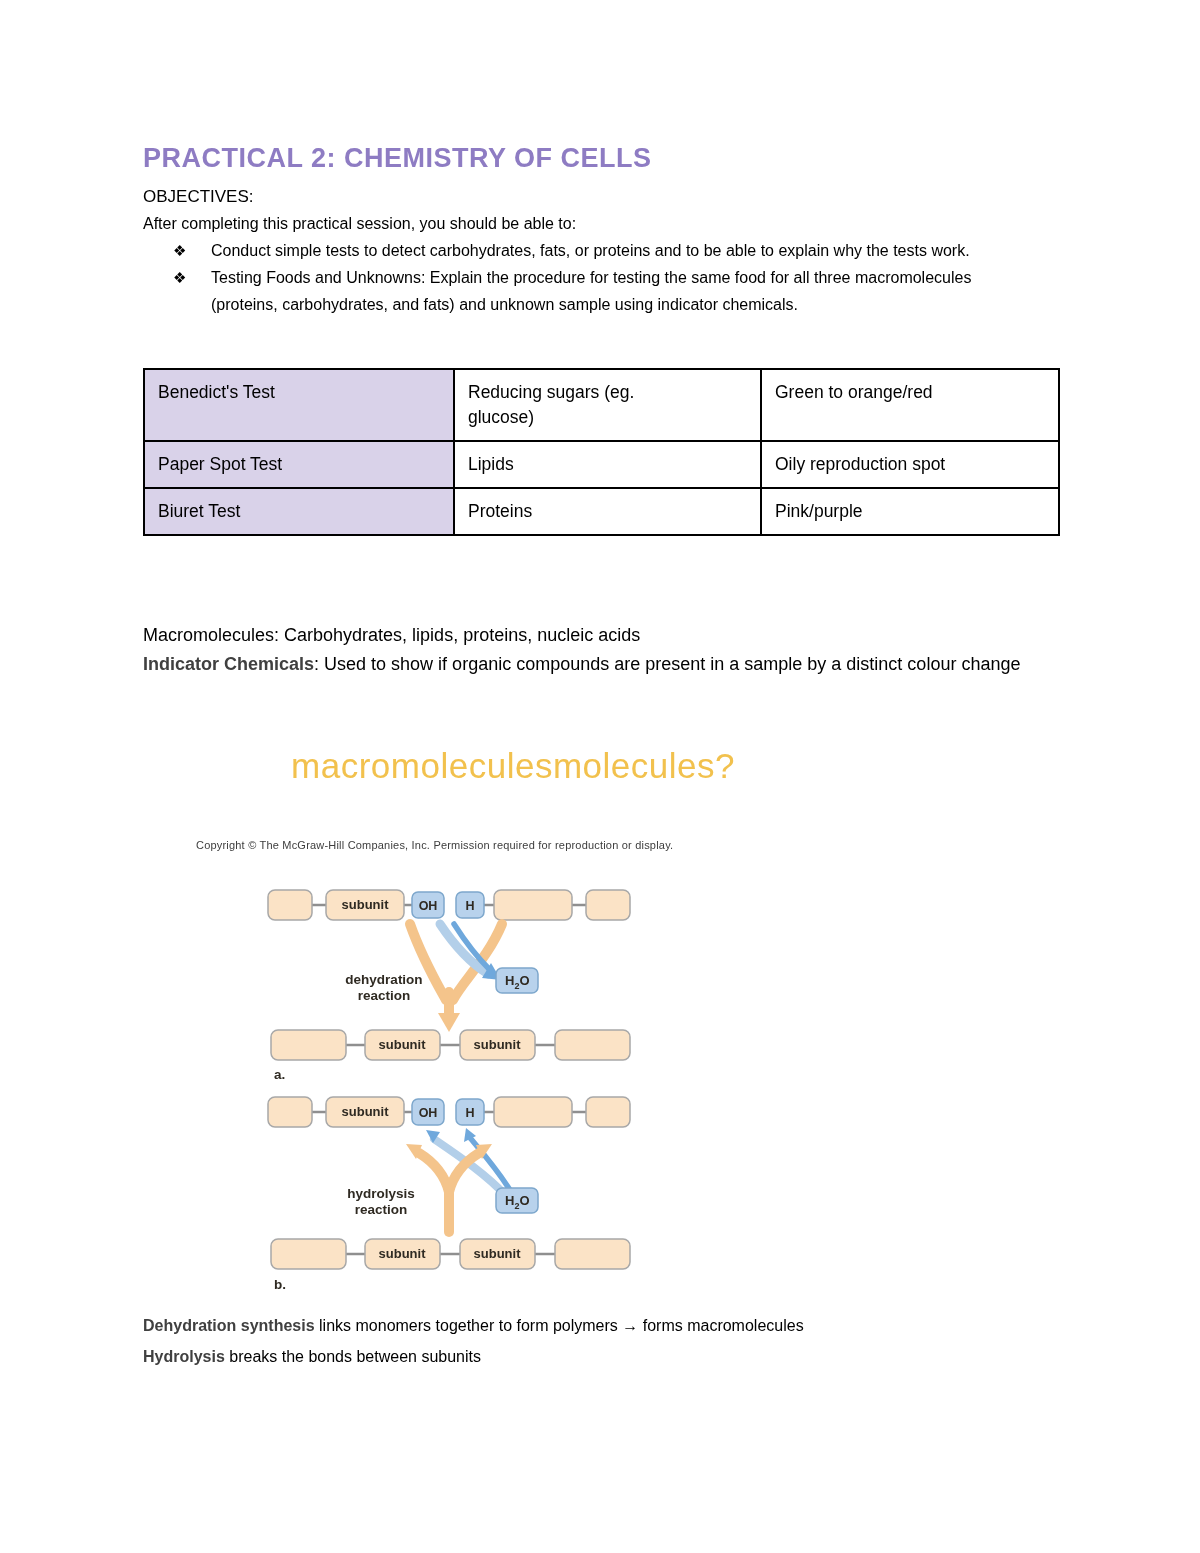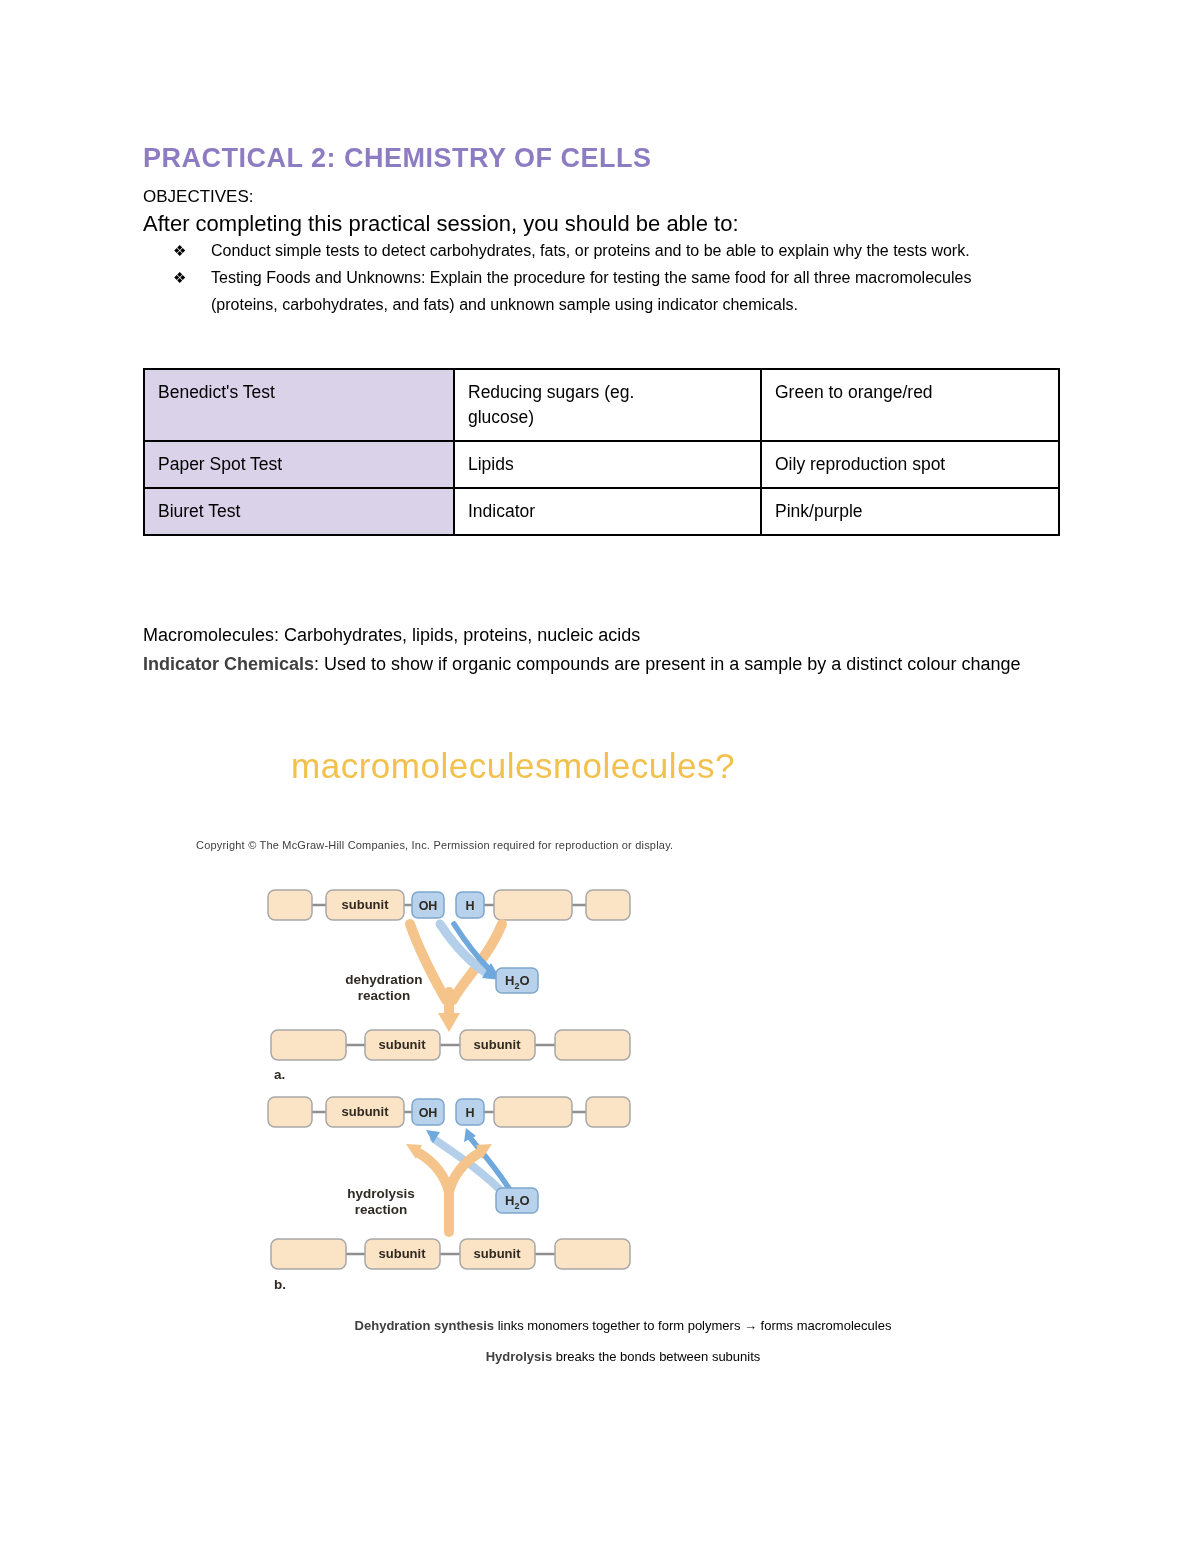--- a/index.html
+++ b/index.html
@@ -8,21 +8,21 @@
     position:relative; width:1168px; height:1553px; background:#ffffff;
     font-family:"Liberation Sans", sans-serif; color:#000;
     overflow:hidden;
   }
   .doc-title {
     position:absolute; top:143px; left:143px;
     font-size:27px; font-weight:bold; letter-spacing:0.5px; color:#8e7cc3;
   }
   .objectives { position:absolute; top:183px; left:143px; width:918px; }
   .objectives h2 { font-size:17px; font-weight:normal; line-height:27px; }
-  .objectives .intro { font-size:22px; line-height:27px; }
+  .objectives .intro { font-size:16px; line-height:27px; }
   .bullet { display:flex; align-items:flex-start; }
   .bullet .marker { width:38px; margin-left:30px; font-size:15px; line-height:27px; flex:none; }
   .bullet .bullet-text { font-size:16px; line-height:27px; width:830px; }
 
   .tests-table { position:absolute; top:368px; left:143px; border-collapse:collapse; table-layout:fixed; }
   .tests-table td {
     border:2px solid #000; padding:10px 13px; font-size:17.5px; line-height:25px;
     vertical-align:top; white-space:pre-line;
   }
   .tests-table .c1 { width:310px; background:#d9d2e9; }
@@ -45,21 +45,21 @@
   .orange-head { fill:#f4c48b; stroke:none; }
   .blue-curve-light { stroke:#b3cfe9; fill:none; stroke-linecap:round; }
   .blue-curve-dark { stroke:#6fa8dc; fill:none; stroke-linecap:round; }
   .blue-head { fill:#6fa8dc; stroke:none; }
   .box-label { font-size:13px; text-anchor:middle; }
   .chem-label { font-size:12.5px; text-anchor:middle; fill:#223a54; }
   .h2o-label { font-size:13px; fill:#17375e; }
   .reaction-label { font-size:13.5px; text-anchor:middle; fill:#333; }
   .panel-label { font-size:13.5px; fill:#333; }
 
-  .summary { position:absolute; top:1310px; left:143px; width:960px; font-size:13px; line-height:31px;text-align:center; }
+  .summary { position:absolute; top:1310px; left:143px; width:960px; font-size:16px; line-height:31px; }
 </style>
 </head>
 <body>
 
 <div class="page">
 
   <h1 class="doc-title">PRACTICAL 2: CHEMISTRY OF CELLS</h1>
 
   <section class="objectives">
     <h2>OBJECTIVES:</h2>
@@ -82,21 +82,21 @@
 glucose)</td>
         <td class="c3">Green to orange/red</td>
       </tr>
       <tr>
         <td class="c1">Paper Spot Test</td>
         <td class="c2">Lipids</td>
         <td class="c3">Oily reproduction spot</td>
       </tr>
       <tr>
         <td class="c1">Biuret Test</td>
-        <td class="c2">Indicator</td>
+        <td class="c2">Proteins</td>
         <td class="c3">Pink/purple</td>
       </tr>
     </tbody>
   </table>
 
   <section class="notes">
     <p>Macromolecules: Carbohydrates, lipids, proteins, nucleic acids</p>
     <p><span class="purple-bold">Indicator Chemicals</span><span>: Used to show if organic compounds are present in a sample by a distinct colour change</span></p>
   </section>
 

